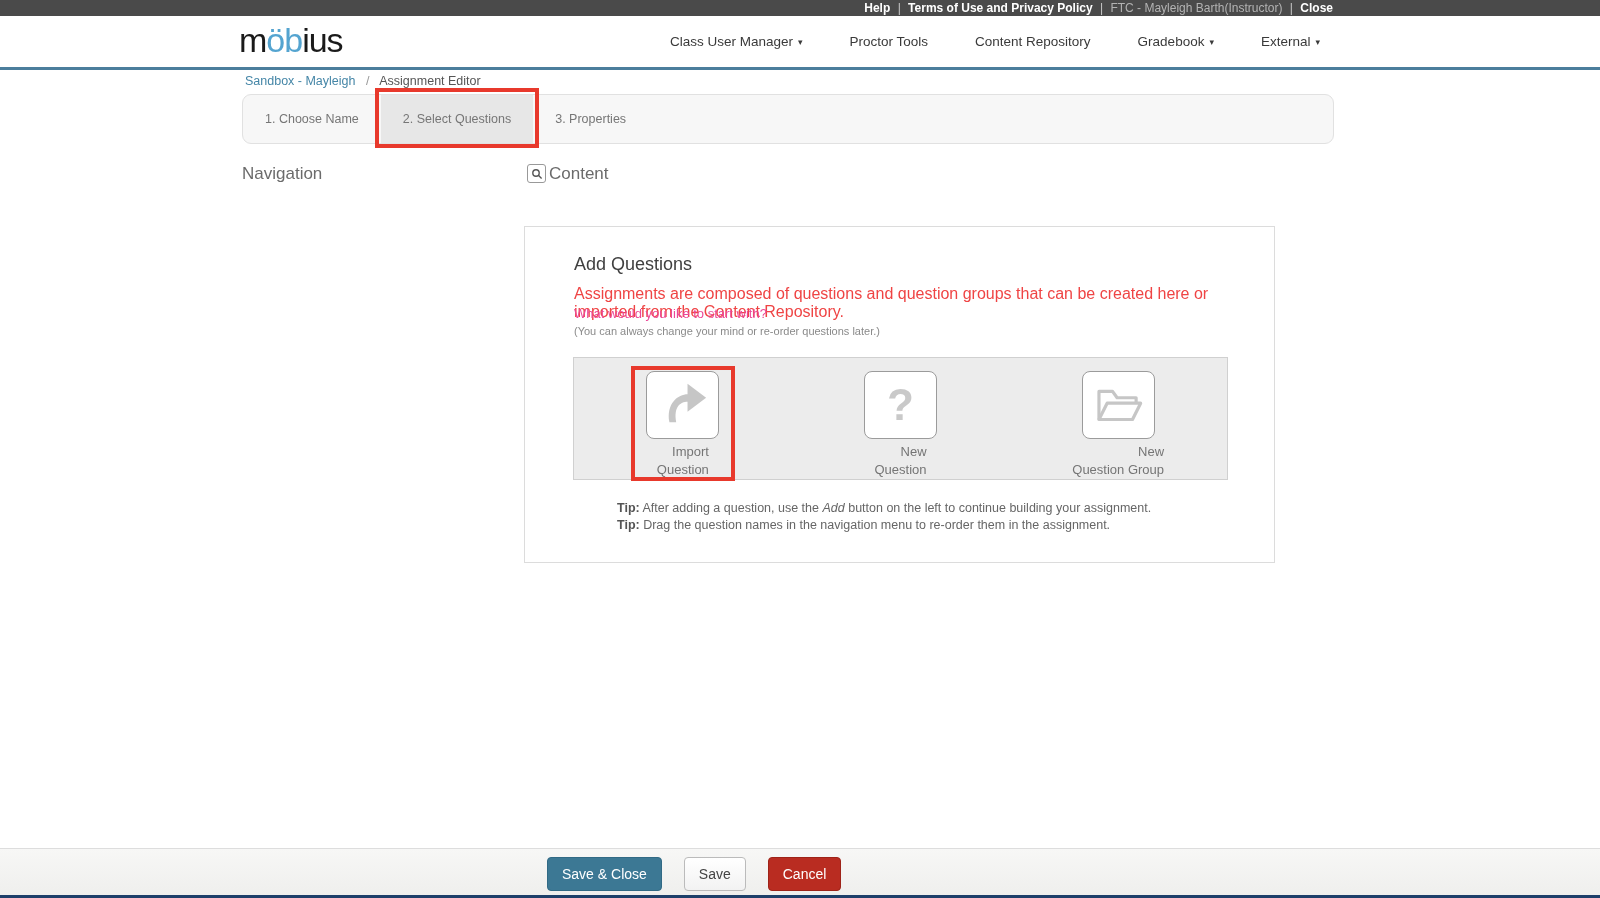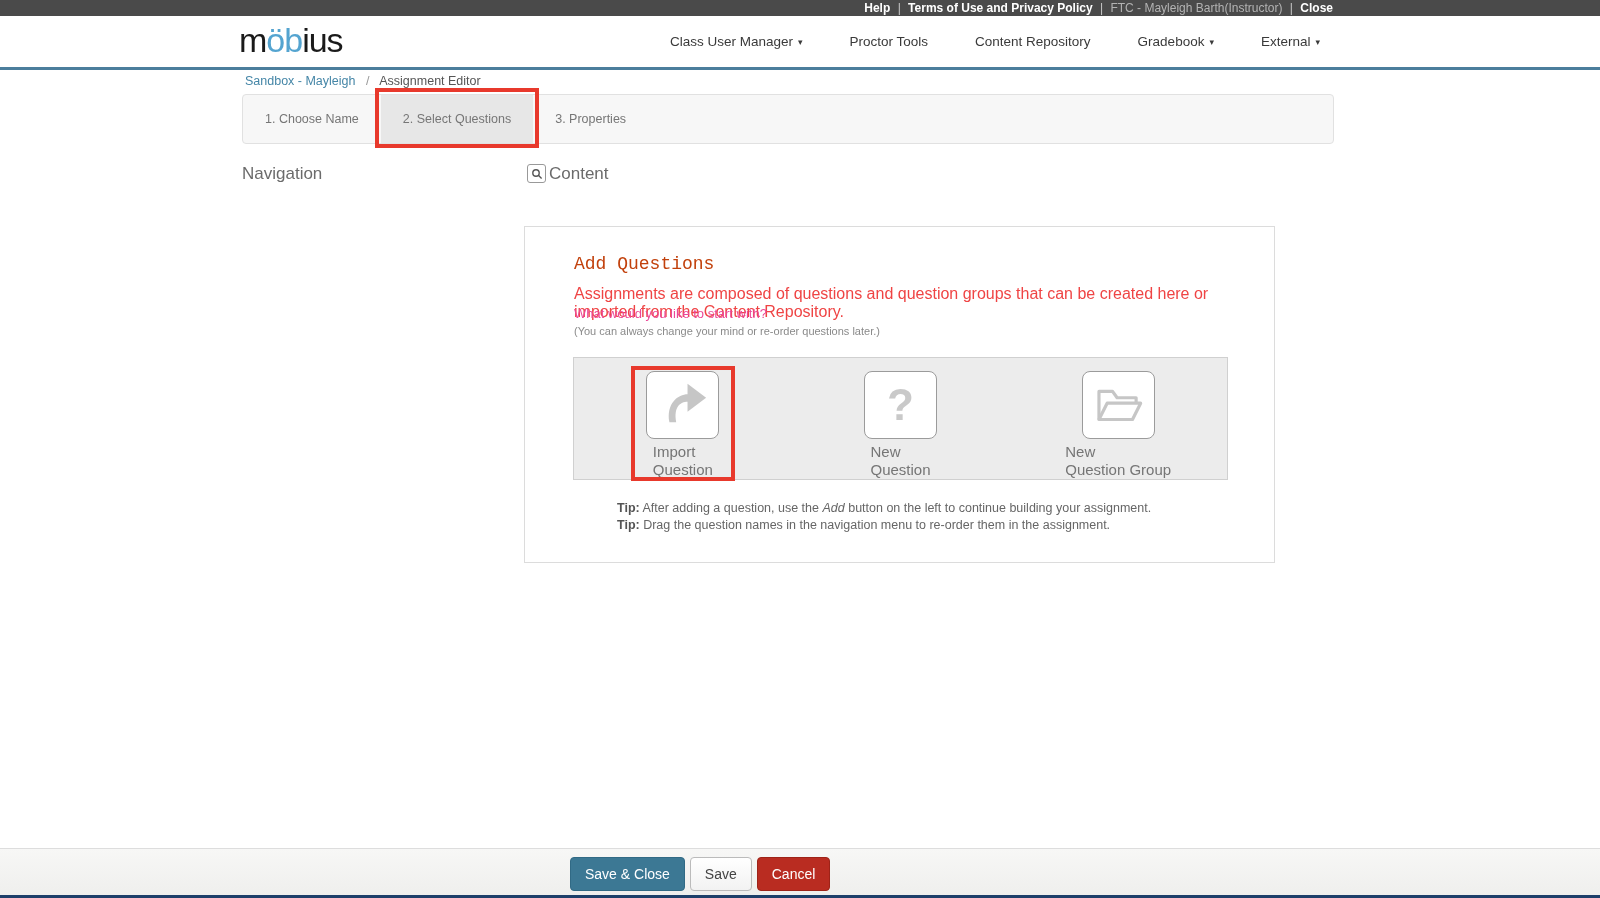--- a/index.html
+++ b/index.html
@@ -28,59 +28,59 @@
   .accent-line{position:absolute;top:67px;left:0;width:1600px;height:3px;background:var(--accent_blue);}
 
   
   .breadcrumb{position:absolute;left:245px;top:74px;font-size:12.5px;color:#777;}
   .bc-link{color:var(--link_blue);text-decoration:none;cursor:pointer;}
   .bc-sep{color:#999;margin:0 7px;}
   .bc-current{color:#555;}
 
   
   .tabbar{position:absolute;left:242px;top:94px;width:1092px;height:50px;background:#f7f7f7;
-    border:1px solid #e1e1e1;border-radius:4px;display:flex;}
+    border:1px solid #e1e1e1;border-radius:9px;display:flex;}
   .tab{font-size:12.5px;color:#767676;line-height:48px;padding:0 22px;cursor:pointer;white-space:nowrap;position:relative;}
   .tab-active{background:#e7e7e7;}
   .annotation-box{position:absolute;border:4px solid var(--annotation_red);pointer-events:none;z-index:5;}
   .tab-annotation{left:-6px;right:-6px;top:-7px;bottom:-5px;}
 
   
   .nav-title{position:absolute;left:242px;top:164px;font-size:17px;color:#6b6b6b;}
   .content-head{position:absolute;left:527px;top:164px;display:flex;}
   .search-btn{width:19px;height:19px;border:1px solid #999;border-radius:3px;background:#fff;
     display:inline-flex;align-items:center;justify-content:center;cursor:pointer;}
   .content-title{font-size:17px;color:#6b6b6b;margin-left:3px;}
 
   
   .panel{position:absolute;left:524px;top:226px;width:751px;height:337px;background:#fff;border:1px solid #dcdcdc;}
-  .panel h2{position:absolute;left:49px;top:27px;font-size:18px;font-weight:normal;color:#c2410c;font-family:Liberation Mono, monospace;}
+  .panel h2{position:absolute;left:49px;top:27px;font-size:18px;font-weight:normal;color:#404040;}
   .p-desc{position:absolute;left:49px;top:58px;font-size:16px;color:#ef4444;width:680px;}
   .p-question{position:absolute;left:49px;top:79px;font-size:13px;color:#ec4899;}
   .p-note{position:absolute;left:49px;top:98px;font-size:11px;color:#8a8a8a;}
 
   .options-strip{position:absolute;left:48px;top:130px;width:655px;height:123px;background:#ececec;
     border:1px solid #d0d0d0;display:flex;}
   .option{flex:1;position:relative;display:flex;flex-direction:column;align-items:center;cursor:pointer;}
   .opt-btn{width:73px;height:73px;margin-top:13px;background:#fff;border:1px solid #9b9b9b;border-radius:8px;
     display:flex;align-items:center;justify-content:center;cursor:pointer;}
-  .opt-label{margin-top:4px;font-size:15px;color:#757575;text-align:left;line-height:18px;}
+  .opt-label{margin-top:4px;font-size:13px;color:#757575;text-align:right;line-height:18px;}
   .opt-label span{display:block;}
   .qmark{font-size:44px;font-weight:bold;color:#c9c9c9;line-height:1;}
   .opt-annotation{left:50%;margin-left:-52px;width:104px;top:8px;height:115px;}
 
   .tip{position:absolute;left:49px;font-size:12.5px;color:#666;margin-left:43px;}
   .tip b{color:#555;}
   .tip-1{top:274px;}
   .tip-2{top:291px;}
 
   
   .footer{position:absolute;left:0;top:848px;width:1600px;height:47px;
     background:linear-gradient(#f7f7f6,#efefed);border-top:1px solid #ddd;}
-  .btn-group{position:absolute;left:547px;top:8px;display:flex;gap:5px;margin-left:23px;}
+  .btn-group{position:absolute;left:547px;top:8px;display:flex;gap:22px;}
   .btn{height:34px;border-radius:4px;font-size:14px;font-family:"Liberation Sans",sans-serif;cursor:pointer;padding:0 14px;}
   .btn-primary{background:var(--primary_button);border:1px solid #316a85;color:#fff;}
   .btn-default{background:linear-gradient(#fff,#f2f2f2);border:1px solid #bbb;color:#444;}
   .btn-danger{background:var(--danger_button);border:1px solid #9e2318;color:#fff;}
   .bottom-strip{position:absolute;left:0;top:895px;width:1600px;height:3px;background:var(--bottom_strip);}
 </style>
 </head>
 <body>
 
 <div class="page">

